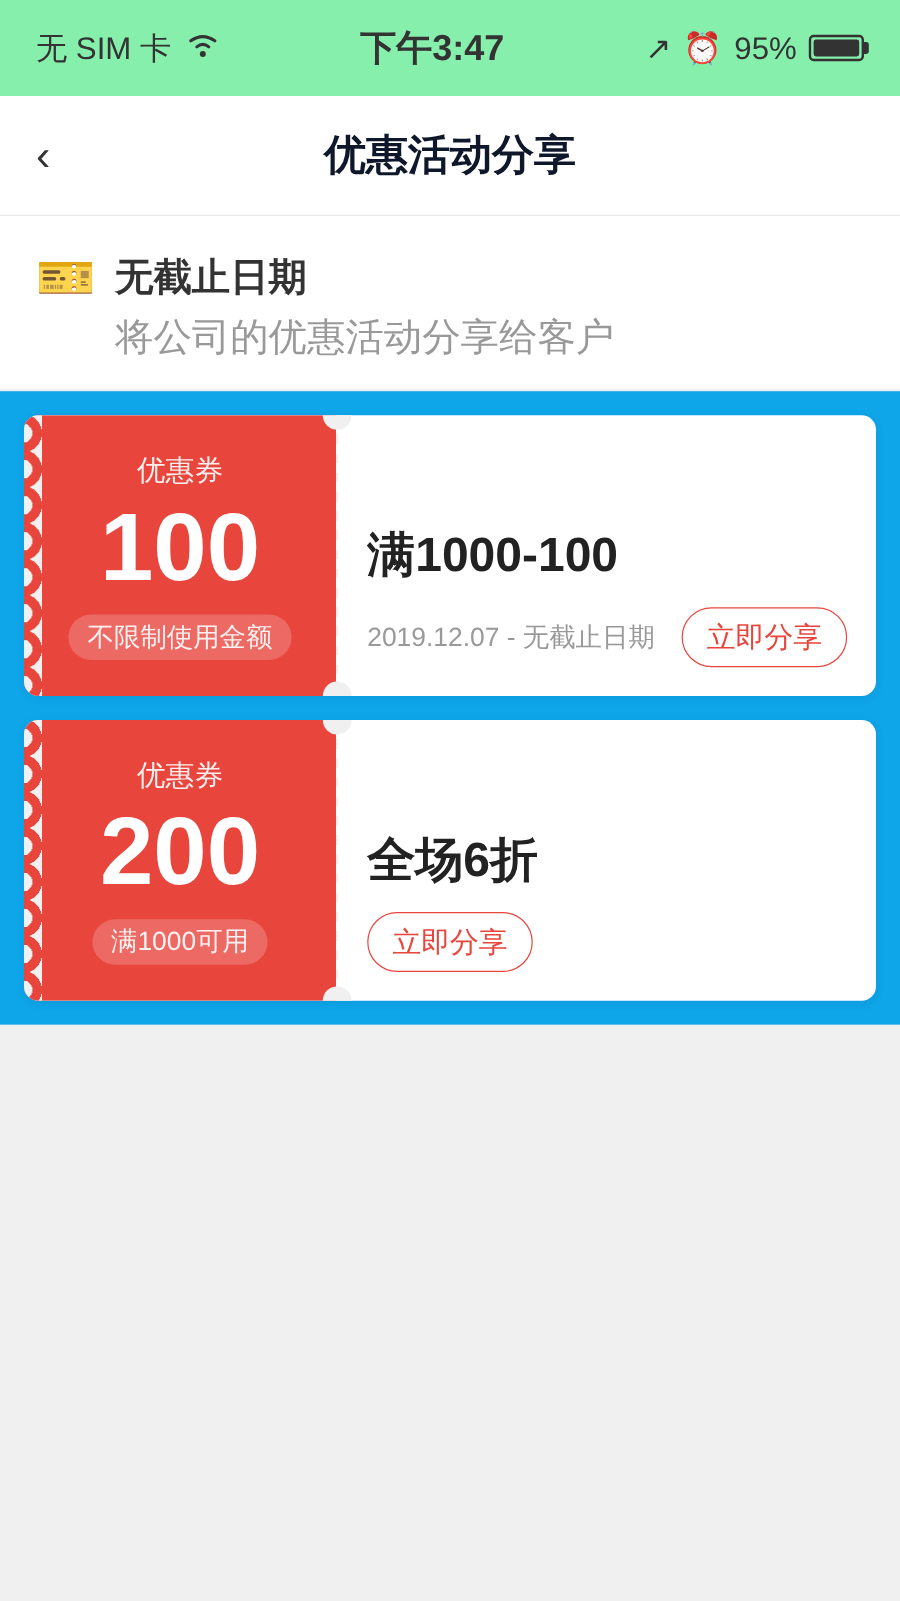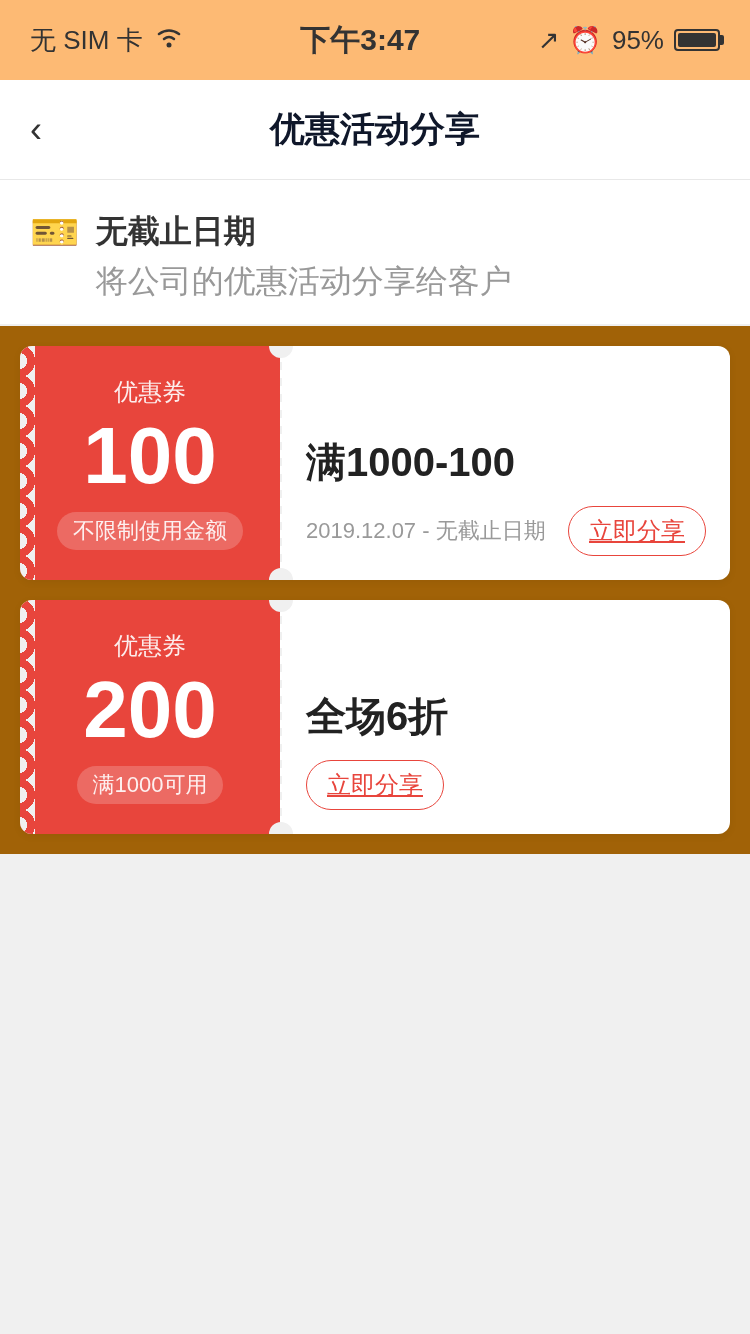--- a/index.html
+++ b/index.html
@@ -10,21 +10,21 @@
       background: #f0f0f0;
       font-family: -apple-system, "PingFang SC", "Helvetica Neue", Arial, sans-serif;
       font-size: 28px;
       color: #333;
     }
 
     
     .status-bar {
       width: 750px;
       height: 80px;
-      background: #fdba74;
+      background: #86efac;
       display: flex;
       align-items: center;
       justify-content: space-between;
       padding: 0 30px;
       font-size: 26px;
       font-weight: 500;
     }
     .status-left {
       display: flex;
       align-items: center;
@@ -118,21 +118,21 @@
       color: #333;
     }
     .section-subtitle {
       font-size: 32px;
       color: #999;
     }
 
     
     .coupons-wrapper {
       padding: 20px 20px;
-      background: #a16207;
+      background: #0ea5e9;
       display: flex;
       flex-direction: column;
       gap: 20px;
     }
 
     
     .coupon-card {
       background: #fff;
       border-radius: 12px;
       overflow: hidden;
@@ -231,21 +231,20 @@
     .share-btn {
       border: 1.5px solid #e8453c;
       color: #e8453c;
       background: #fff;
       border-radius: 30px;
       padding: 8px 20px;
       font-size: 24px;
       cursor: pointer;
       white-space: nowrap;
       flex-shrink: 0;
-      text-decoration: underline;
     }
 
     
     .empty-area {
       flex: 1;
       background: #f0f0f0;
       min-height: 560px;
     }
   </style>
 </head>

